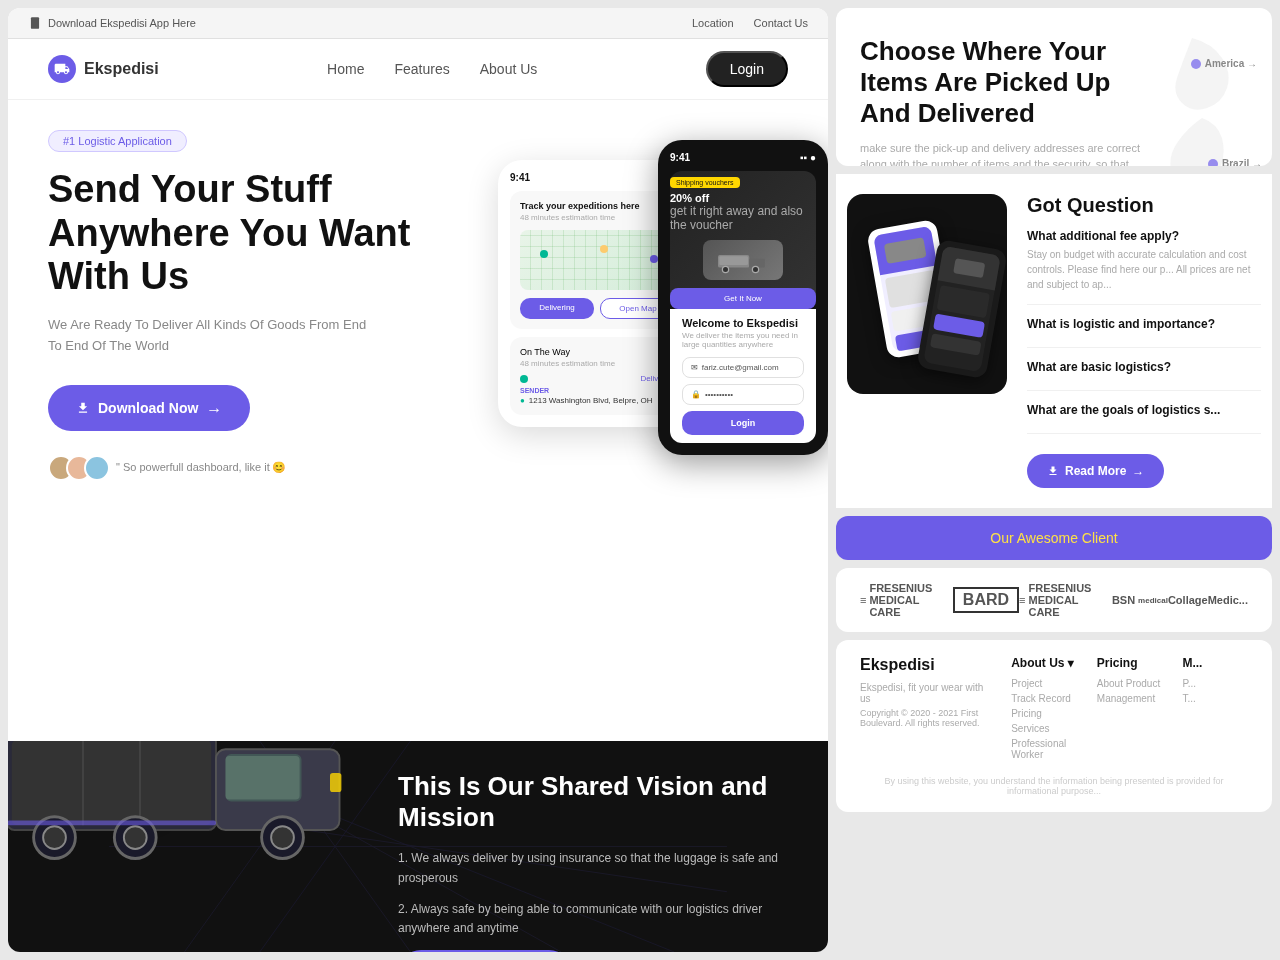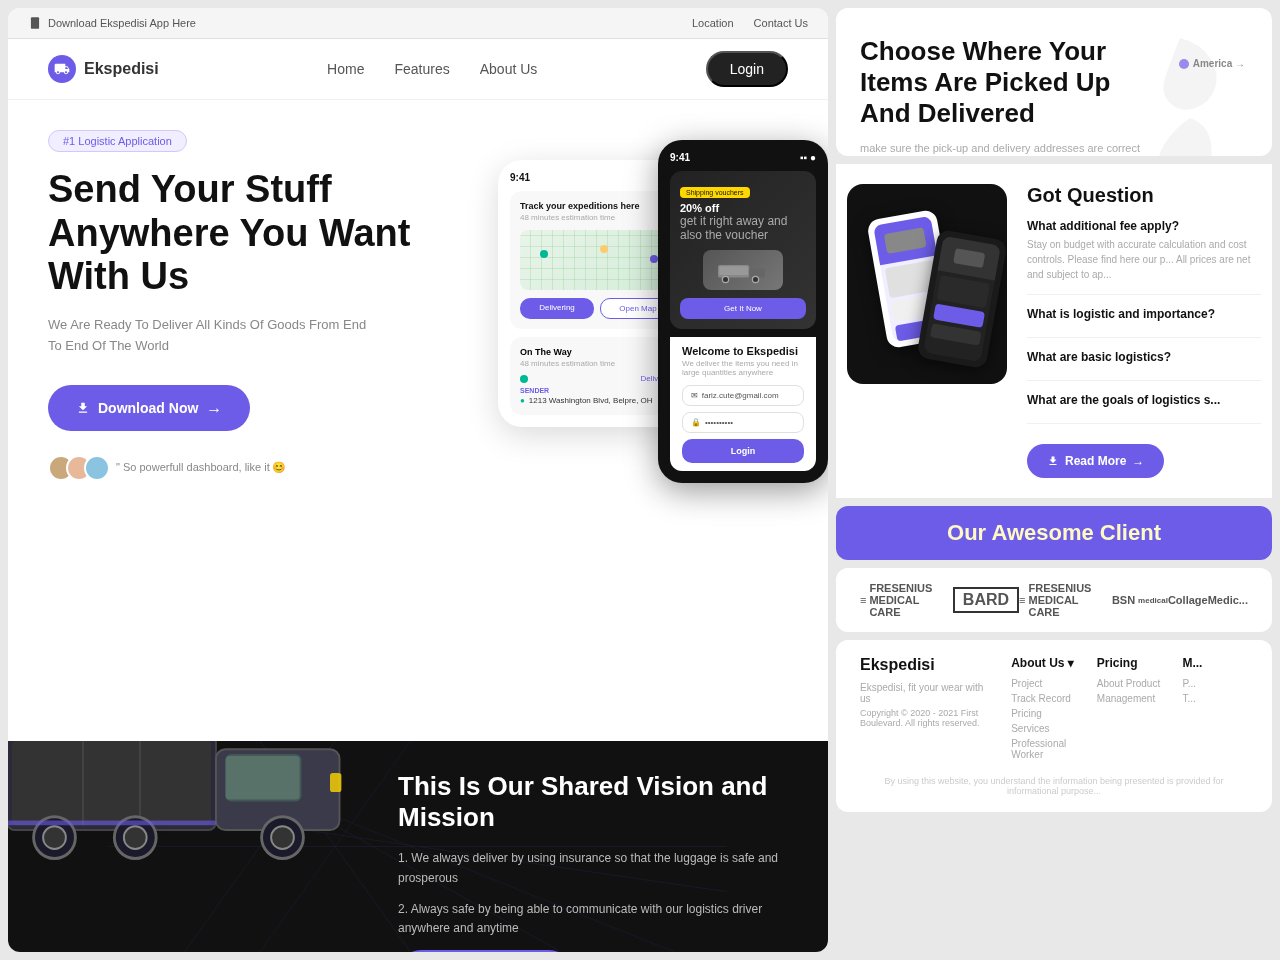--- a/index.html
+++ b/index.html
@@ -170,21 +170,21 @@
     .map-dot.purple { background: #6c5ce7; top: 25px; left: 130px; }
     .track-btn-row { display: flex; gap: 6px; margin-top: 8px; }
     .track-btn { background: #6c5ce7; color: white; font-size: 8px; padding: 5px 10px; border-radius: 10px; flex: 1; text-align: center; }
     .track-btn-outline { background: white; color: #6c5ce7; font-size: 8px; padding: 5px 10px; border-radius: 10px; flex: 1; text-align: center; border: 1px solid #6c5ce7; }
 
     .onway-card {
       background: #f8f8f8;
       border-radius: 12px;
       padding: 10px;
     }
-    .onway-title { font-size: 9px; font-weight: 700; margin-bottom: 2px; }
+    .onway-title { font-size: 9px; font-weight: 400; margin-bottom: 2px; }
     .onway-sub { font-size: 8px; color: #aaa; margin-bottom: 6px; }
     .onway-status { display: flex; justify-content: space-between; align-items: center; margin-bottom: 4px; }
     .status-dot { width: 8px; height: 8px; background: #00b894; border-radius: 50%; }
     .onway-delivering { font-size: 8px; color: #6c5ce7; }
     .sender-label { font-size: 7px; color: #6c5ce7; font-weight: 700; margin-bottom: 2px; }
     .sender-addr { font-size: 8px; color: #333; display: flex; align-items: center; gap: 4px; }
 
     .phone-dark {
       position: absolute;
       right: 10px;
@@ -193,22 +193,20 @@
       background: #111;
       border-radius: 24px;
       box-shadow: 0 8px 32px rgba(0,0,0,0.4);
       padding: 12px;
       z-index: 3;
     }
     .dark-time { font-size: 10px; color: white; font-weight: 700; margin-bottom: 8px; display: flex; justify-content: space-between; }
     .shipping-card {
       background: linear-gradient(135deg, #222, #333);
       border-radius: 12px;
-      padding: 10px;
-      margin-bottom: 8px;
     }
     .shipping-badge { background: #ffd700; color: #111; font-size: 7px; padding: 2px 6px; border-radius: 4px; display: inline-block; margin-bottom: 4px; }
     .shipping-title { font-size: 11px; font-weight: 800; color: white; }
     .shipping-sub { font-size: 12px; color: #aaa; margin-bottom: 8px; }
     .truck-icon-dark {
       width: 80px;
       height: 40px;
       background: linear-gradient(135deg, #555, #777);
       border-radius: 8px;
       margin: 0 auto 8px;
@@ -361,21 +359,21 @@
     }
 
     
     .client-section {
       background: #6c5ce7;
       border-radius: 12px;
       padding: 14px 24px;
       margin-bottom: 8px;
       text-align: center;
     }
-    .client-title { font-size: 22px; font-weight: 700; color: #fef9c3; }
+    .client-title { font-size: 14px; font-weight: 400; color: #fde047; }
 
     
     .logos-section {
       background: #fff;
       border-radius: 12px;
       padding: 14px 24px;
       margin-bottom: 8px;
       display: flex;
       align-items: center;
       justify-content: space-around;
@@ -664,21 +662,21 @@
       </div>
       <span class="loc-arrow">→</span>
       <div class="loc-input">
         <span>Destination Location</span>
       </div>
       <div class="loc-btn">
         <span>●</span>
       </div>
     </div>
 
-    <div style="position:absolute; right: 22px; top: 20px; opacity: 0.7;">
+    <div style="position:absolute; right: 10px; top: 20px; opacity: 0.7;">
       <svg width="140" height="200" viewBox="0 0 140 200" opacity="0.3">
         <path d="M70 10 Q90 15 100 30 Q110 45 105 60 Q100 75 85 80 Q70 85 60 75 Q50 65 55 50 Q60 35 70 10Z" fill="#ccc"></path>
         <path d="M80 90 Q95 95 100 110 Q105 130 95 145 Q85 160 70 160 Q55 160 50 145 Q45 130 55 115 Q65 100 80 90Z" fill="#ccc"></path>
       </svg>
       <div style="position:absolute; top: 30px; right: 5px; display:flex; align-items:center; gap:4px;">
         <div style="width:10px;height:10px;background:#6c5ce7;border-radius:50%;"></div>
         <span style="font-size:10px;font-weight:700;color:#555;">America →</span>
       </div>
       <div style="position:absolute; top: 130px; right: 0px; display:flex; align-items:center; gap:4px;">
         <div style="width:10px;height:10px;background:#6c5ce7;border-radius:50%;"></div>

